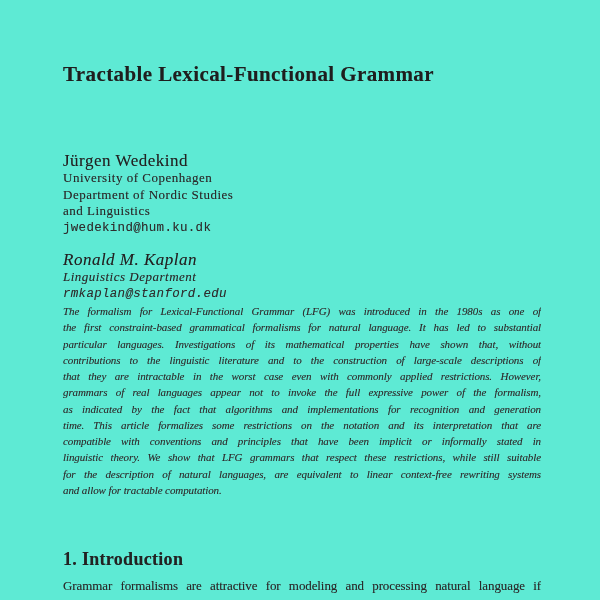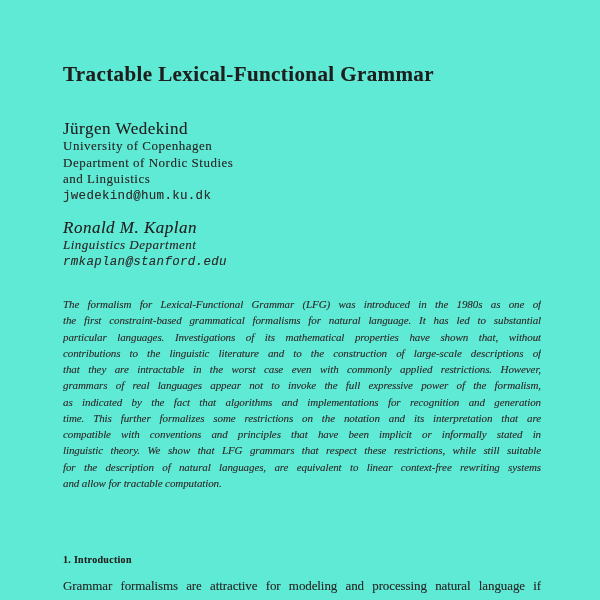--- a/index.html
+++ b/index.html
@@ -34,37 +34,38 @@
     left: 63px;
     width: 478px;
   }
   .author1 { top: 119px; }
   .author2 { top: 218px; font-style: italic; }
   .author-name {
     font-size: 17px;
     line-height: 19px;
     letter-spacing: 0.5px;
     color: #222222;
+    margin-top: 32px;
   }
   .affil {
     font-size: 13px;
     line-height: 16.5px;
     letter-spacing: 0.5px;
     color: #2a2a2a;
   }
   .email {
     font-family: "Liberation Mono", monospace;
     font-size: 12.5px;
     line-height: 17px;
     letter-spacing: 0.3px;
     color: #2e2e2e;
   }
   .abstract {
     position: absolute;
-    top: 296px;
+    top: 303px;
     left: 63px;
     width: 478px;
   }
   .abs-line {
     font-style: italic;
     font-size: 11px;
     letter-spacing: -0.1px;
     line-height: 16.25px;
     height: 16.25px;
     overflow: hidden;
@@ -75,21 +76,21 @@
   .abs-line.last {
     text-align: center;
     text-align-last: left;
   }
   .section-heading {
     position: absolute;
     top: 551px;
     left: 63px;
     width: 478px;
     margin: 0;
-    font-size: 10px;
+    font-size: 18px;
     font-weight: bold;
     line-height: 17px;
     letter-spacing: 0.3px;
     color: #222222;
   }
   .body-line {
     position: absolute;
     top: 577px;
     left: 63px;
     width: 478px;
@@ -126,21 +127,21 @@
   </section>
 
   <section class="abstract">
     <div class="abs-line">The formalism for Lexical-Functional Grammar (LFG) was introduced in the 1980s as one of</div>
     <div class="abs-line">the first constraint-based grammatical formalisms for natural language. It has led to substantial</div>
     <div class="abs-line">particular languages. Investigations of its mathematical properties have shown that, without</div>
     <div class="abs-line">contributions to the linguistic literature and to the construction of large-scale descriptions of</div>
     <div class="abs-line">that they are intractable in the worst case even with commonly applied restrictions. However,</div>
     <div class="abs-line">grammars of real languages appear not to invoke the full expressive power of the formalism,</div>
     <div class="abs-line">as indicated by the fact that algorithms and implementations for recognition and generation</div>
-    <div class="abs-line">time. This further formalizes some restrictions on the notation and its interpretation that are</div>
+    <div class="abs-line">time. This article formalizes some restrictions on the notation and its interpretation that are</div>
     <div class="abs-line">compatible with conventions and principles that have been implicit or informally stated in</div>
     <div class="abs-line">linguistic theory. We show that LFG grammars that respect these restrictions, while still suitable</div>
     <div class="abs-line">for the description of natural languages, are equivalent to linear context-free rewriting systems</div>
     <div class="abs-line last">and allow for tractable computation.</div>
   </section>
 
   <h2 class="section-heading">1. Introduction</h2>
 
   <p class="body-line">Grammar formalisms are attractive for modeling and processing natural language if</p>
 

